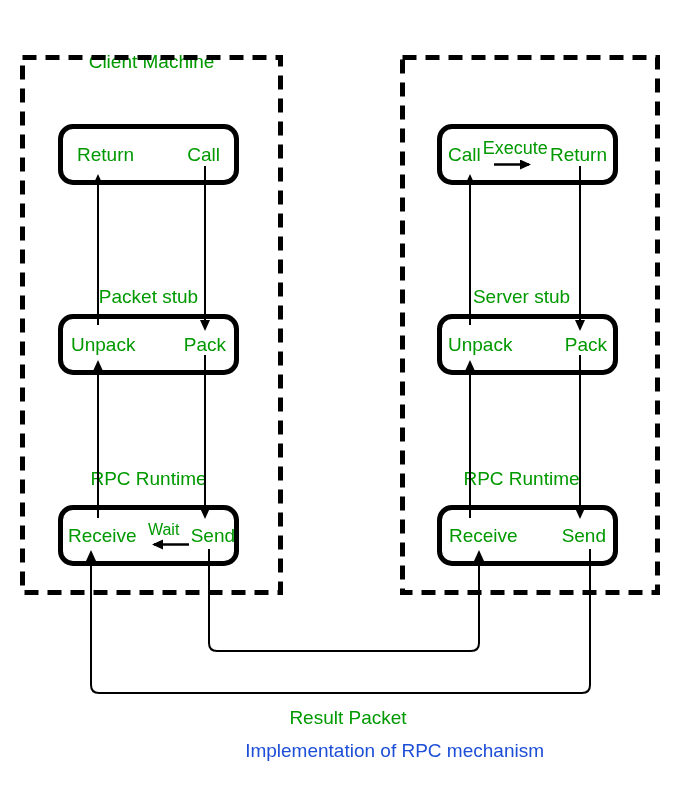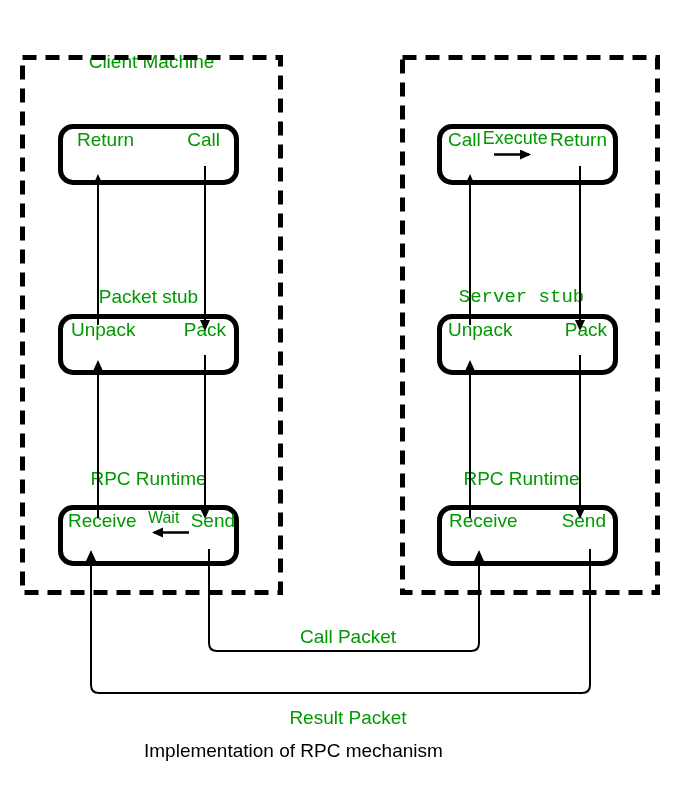--- a/index.html
+++ b/index.html
@@ -28,34 +28,34 @@
 
   .sec-label {
     position: absolute;
     text-align: center;
     font-size: 19px;
     line-height: 22px;
   }
   #lbl-client       { left: 58px;  top: 88px;  width: 181px; }
   #lbl-server       { left: 437px; top: 88px;  width: 181px; }
   #lbl-client-stub  { left: 58px;  top: 286px; width: 181px; }
-  #lbl-server-stub  { left: 431px; top: 286px; width: 181px; font-family: Liberation Mono, monospace; }
+  #lbl-server-stub  { left: 431px; top: 286px; width: 181px; }
   #lbl-client-rt    { left: 58px;  top: 468px; width: 181px; }
   #lbl-server-rt    { left: 431px; top: 468px; width: 181px; }
 
   .node {
     position: absolute;
     width: 181px;
     height: 61px;
     box-sizing: border-box;
     border: 5px solid #000000;
     border-radius: 15px;
     background: #ffffff;
     display: flex;
-    align-items: flex-start;
+    align-items: center;
     justify-content: space-between;
     font-size: 19px;
     color: #009900;
   }
   #node-client-app  { left: 58px;  top: 124px; padding: 0 14px; }
   #node-client-stub { left: 58px;  top: 314px; padding: 0 8px;  }
   #node-client-rt   { left: 58px;  top: 505px; padding: 0 5px;  }
   #node-server-app  { left: 437px; top: 124px; padding: 0 6px;  }
   #node-server-stub { left: 437px; top: 314px; padding: 0 6px;  }
   #node-server-rt   { left: 437px; top: 505px; padding: 0 7px;  }
@@ -77,23 +77,23 @@
     line-height: 22px;
   }
   #lbl-call-packet   { left: 248px; top: 626px; width: 200px; }
   #lbl-result-packet { left: 248px; top: 707px; width: 200px; }
 
   #caption {
     position: absolute;
     left: 144px;
     top: 740px;
     width: 400px;
-    text-align: left;
-    font-size: 19px;
-    color: #000000;
+    text-align: right;
+    font-size: 19px;
+    color: #1d4ed8;
   }
 
   #overlay {
     position: absolute;
     left: 0;
     top: 0;
     width: 687px;
     height: 786px;
     pointer-events: none;
   }
@@ -161,21 +161,20 @@
   <div id="node-server-stub" class="node">
     <span>Unpack</span>
     <span>Pack</span>
   </div>
 
   <div id="node-server-rt" class="node">
     <span>Receive</span>
     <span>Send</span>
   </div>
 
-  <div id="lbl-call-packet" class="packet-label green-text">Call Packet</div>
   <div id="lbl-result-packet" class="packet-label green-text">Result Packet</div>
   <div id="caption">Implementation of RPC mechanism</div>
 
   <svg id="overlay" viewBox="0 0 687 786">
     <defs>
       <marker id="arrowhead" markerUnits="userSpaceOnUse" markerWidth="13" markerHeight="12" refX="9" refY="5" orient="auto">
         <path d="M0,0 L11,5 L0,10 Z" fill="#000000"></path>
       </marker>
     </defs>
 

